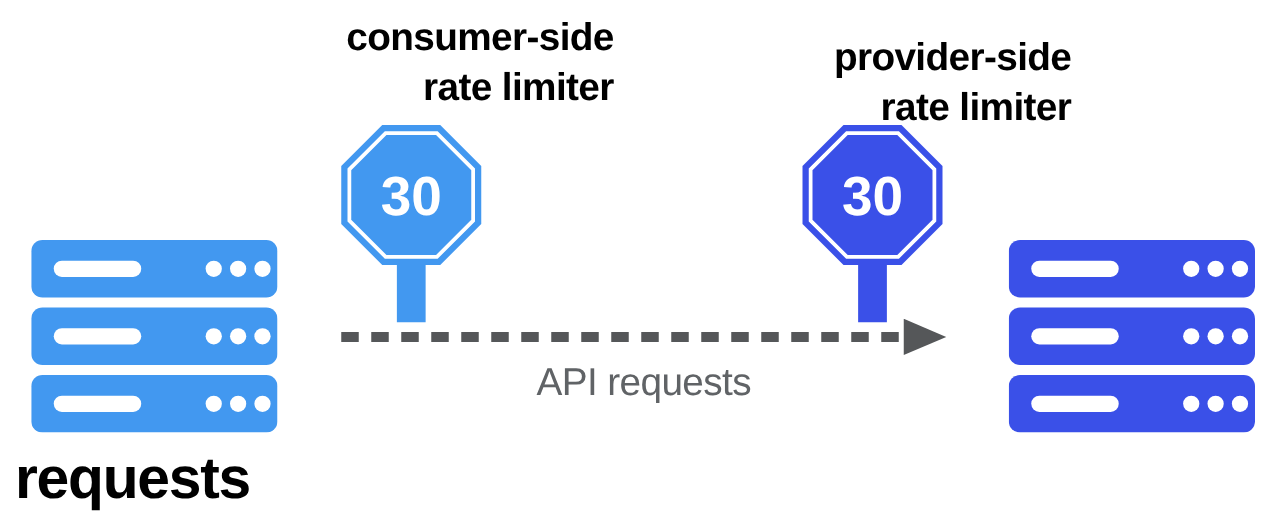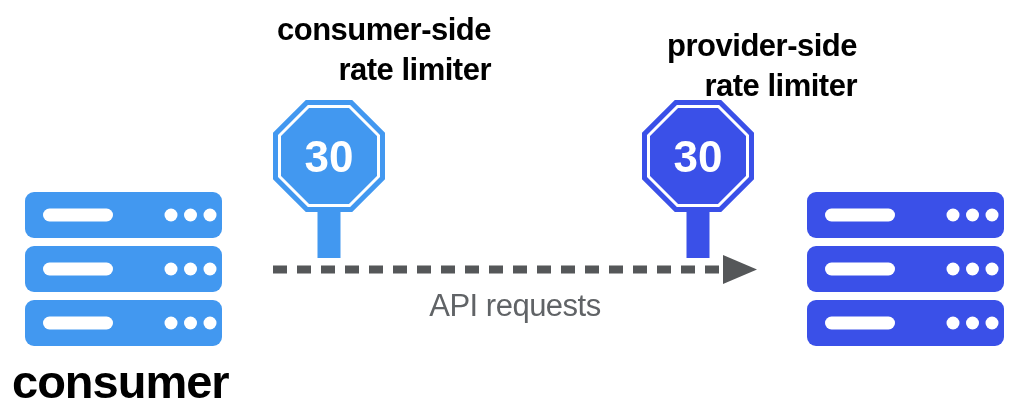--- a/index.html
+++ b/index.html
@@ -148,15 +148,15 @@
     </g>
     <g>
       <rect class="fill-provider" x="0" y="108" width="197" height="46" rx="9"></rect>
       <rect fill="#ffffff" x="18" y="124.5" width="70" height="13" rx="6.5"></rect>
       <circle fill="#ffffff" cx="146" cy="131" r="6.5"></circle>
       <circle fill="#ffffff" cx="165.5" cy="131" r="6.5"></circle>
       <circle fill="#ffffff" cx="185" cy="131" r="6.5"></circle>
     </g>
   </svg>
 
-  <div class="node-title consumer">consumer</div>
+  <div class="node-title consumer">requests</div>
 
 </div>
 
 </body></html>

